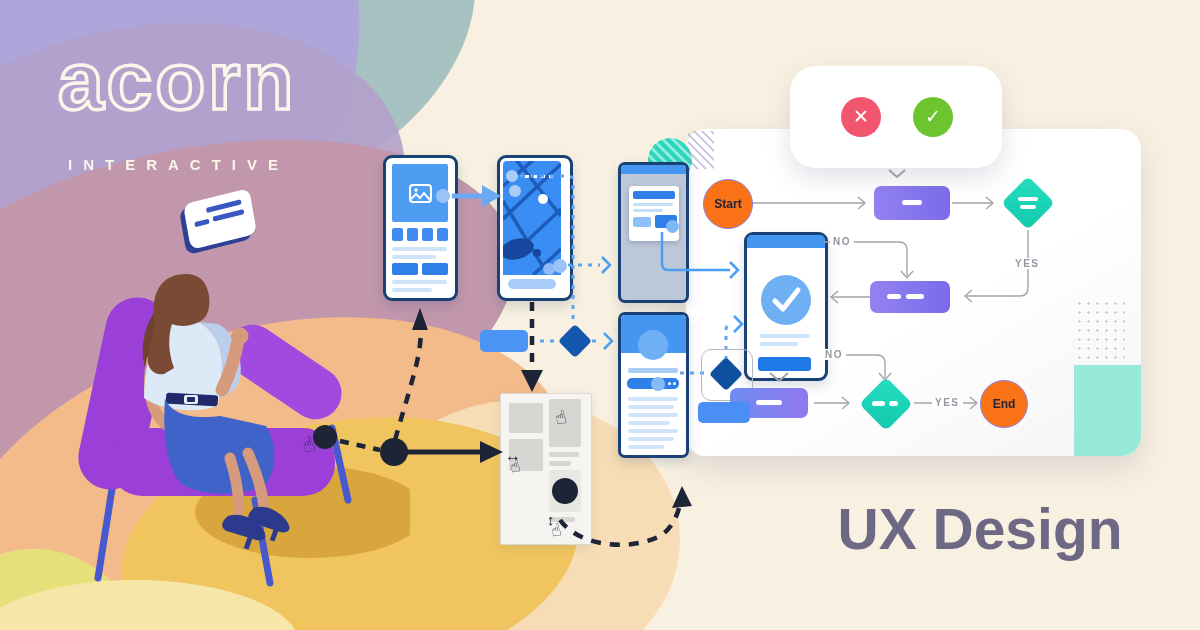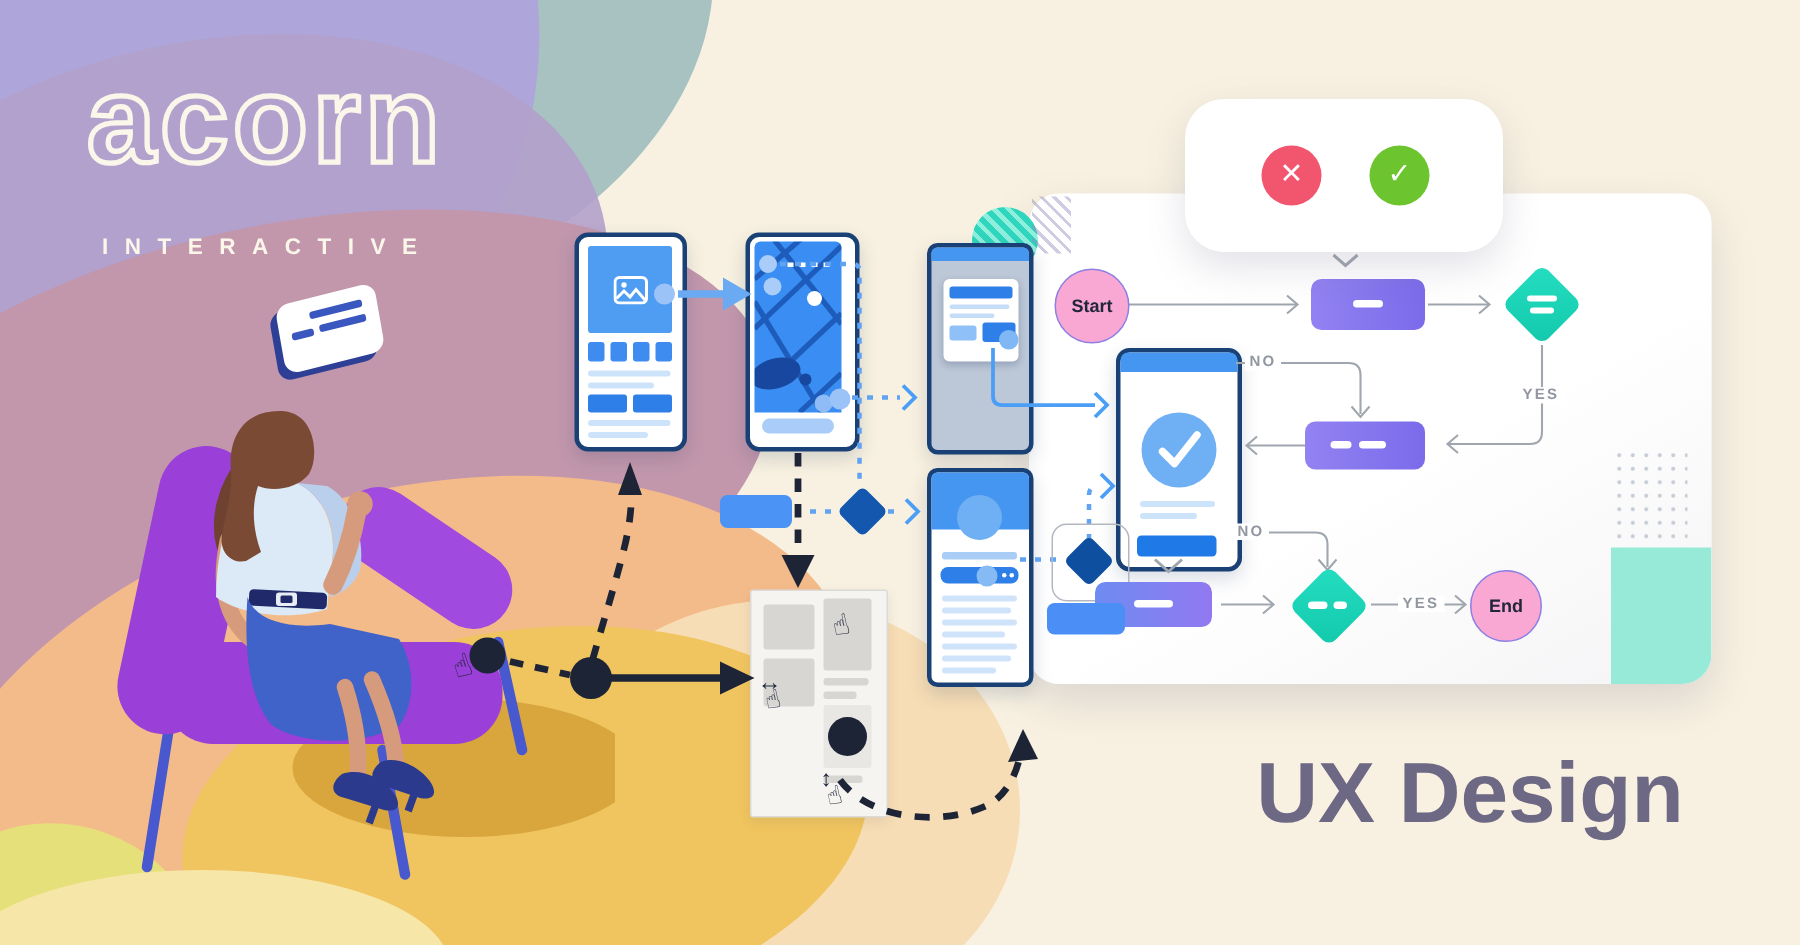--- a/index.html
+++ b/index.html
@@ -28,21 +28,21 @@
     box-shadow:0 10px 26px rgba(110,108,140,.20);}
   .rc-circle{position:absolute;top:31px;width:40px;height:40px;border-radius:50%;color:#fff;text-align:center;
     line-height:40px;font-size:19px;font-weight:700;}
   .rc-x{left:51px;background:#f2566e;}
   .rc-ok{left:123px;background:#6cc42e;}
   
   .phone{position:absolute;background:#fff;border:3px solid #1a4176;border-radius:9px;box-shadow:0 5px 12px rgba(40,60,100,.18);}
   .ph-bar{position:absolute;left:0;right:0;top:0;background:#4596f0;}
   .blk{position:absolute;border-radius:2px;}
   
-  .node-circle{position:absolute;width:48px;height:48px;border-radius:50%;background:#f9a8d4;border:1.5px solid #8d7fe4;
+  .node-circle{position:absolute;width:48px;height:48px;border-radius:50%;background:#f97316;border:1.5px solid #8d7fe4;
     display:flex;align-items:center;justify-content:center;font-size:12px;font-weight:700;color:#22263a;}
   .prect{position:absolute;border-radius:7px;background:linear-gradient(90deg,#9282f2,#7b6bea);}
   .pdash{position:absolute;background:#fff;border-radius:2.5px;height:5px;}
   .diamond{position:absolute;transform:rotate(45deg);border-radius:6px;}
   .flabel{position:absolute;font-size:10px;font-weight:600;letter-spacing:1.5px;color:#9196a0;background:#fff;padding:0 3px;}
   .cursor-glyph{position:absolute;color:#232a3f;font-size:19px;line-height:1;}
   
   .wirecard{position:absolute;left:500px;top:393px;width:90px;height:150px;background:#f5f4f1;border:1px solid #dbdad6;
     border-radius:2px;box-shadow:0 3px 8px rgba(90,90,90,.12);}
   .gblk{position:absolute;background:#d7d6d2;border-radius:2px;}

